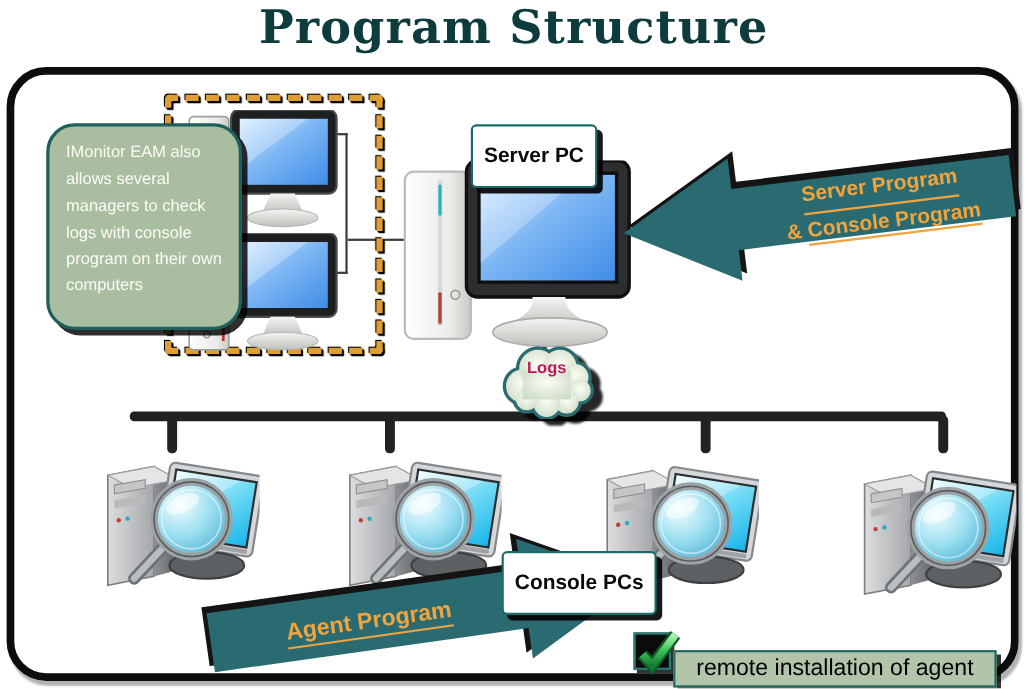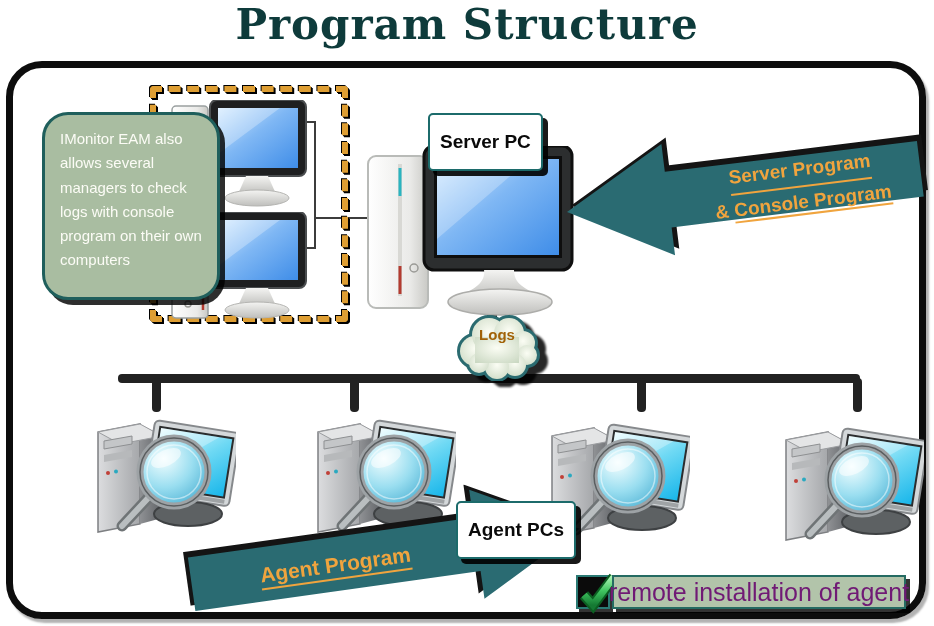--- a/index.html
+++ b/index.html
@@ -48,34 +48,34 @@
   #agent-arrow .banner-text{left:6px;width:286px;top:30px;bottom:30px;font-size:21px;}
   .uline{border-bottom:2px solid #f0a43e;padding-bottom:1px;}
 
   
   .pipe{position:absolute;background:#222;border-radius:4px;z-index:1;}
 
   
   #logs-cloud{position:absolute;left:451px;top:309px;width:92px;height:72px;z-index:5;
     filter:drop-shadow(8px 6px 1px rgba(0,0,0,0.85));}
   #logs-text{position:absolute;left:451px;top:326px;width:92px;text-align:center;
-    font-weight:700;font-size:15px;color:#a16207;z-index:6;}
+    font-weight:700;font-size:15px;color:#be185d;z-index:6;}
   #logs-arrowhead{position:absolute;left:478px;top:282px;width:0;height:0;z-index:2;
     border-left:14px solid transparent;border-right:14px solid transparent;
     border-bottom:18px solid #1a1a1a;}
   #logs-shaft{position:absolute;left:487px;top:296px;width:10px;height:84px;background:#1a1a1a;z-index:2;}
 
   .pc-icon{position:absolute;z-index:3;}
 
   
   #check-box{position:absolute;left:576px;top:575px;width:30px;height:30px;background:#0b0b0b;
     border:2px solid #2a7a74;z-index:8;box-shadow:3px 3px 0 rgba(0,0,0,0.8);}
   #check-box svg{position:absolute;left:-2px;top:-12px;overflow:visible;}
-  #remote-box{position:absolute;left:612px;top:575px;width:290px;height:30px;background:#b2c4aa;
-    border:2px solid #256b62;color:#701a75;font-size:25px;display:flex;align-items:center;
+  #remote-box{position:absolute;left:612px;top:591px;width:290px;height:30px;background:#b2c4aa;
+    border:2px solid #256b62;color:#000000;font-size:21px;display:flex;align-items:center;
     justify-content:center;z-index:8;box-shadow:4px 4px 0 rgba(0,0,0,0.8);white-space:nowrap;}
 </style>
 </head>
 <body>
 
 <div id="stage">
 
   <svg width="0" height="0" style="position:absolute" aria-hidden="true">
     <defs>
       <linearGradient id="screenBlue" x1="0" y1="0" x2="1" y2="1">
@@ -260,21 +260,21 @@
   <div class="banner" id="agent-arrow">
     <svg width="400" height="126" viewBox="0 0 400 126">
       <polygon points="4,34 292,34 292,6 396,60 292,116 292,88 4,88" transform="translate(-5,-6)" fill="#141414"></polygon>
       <polygon points="4,34 292,34 292,6 396,60 292,116 292,88 4,88" fill="#2a6b72"></polygon>
     </svg>
     <div class="banner-text">
       <span class="uline">Agent Program</span>
     </div>
   </div>
 
-  <div class="chip" id="client-label">Agent PCs</div>
+  <div class="chip" id="client-label">Console PCs</div>
 
   <div id="check-box">
     <svg width="44" height="48" viewBox="0 0 44 48">
       <path d="M8 30 L17 40 L38 12" fill="none" stroke="#0c5f22" stroke-width="11"></path>
       <path d="M8 30 L17 40 L38 12" fill="none" stroke="url(#checkGrad)" stroke-width="7"></path>
     </svg>
   </div>
   <div id="remote-box">remote installation of agent</div>
 
 </div>

